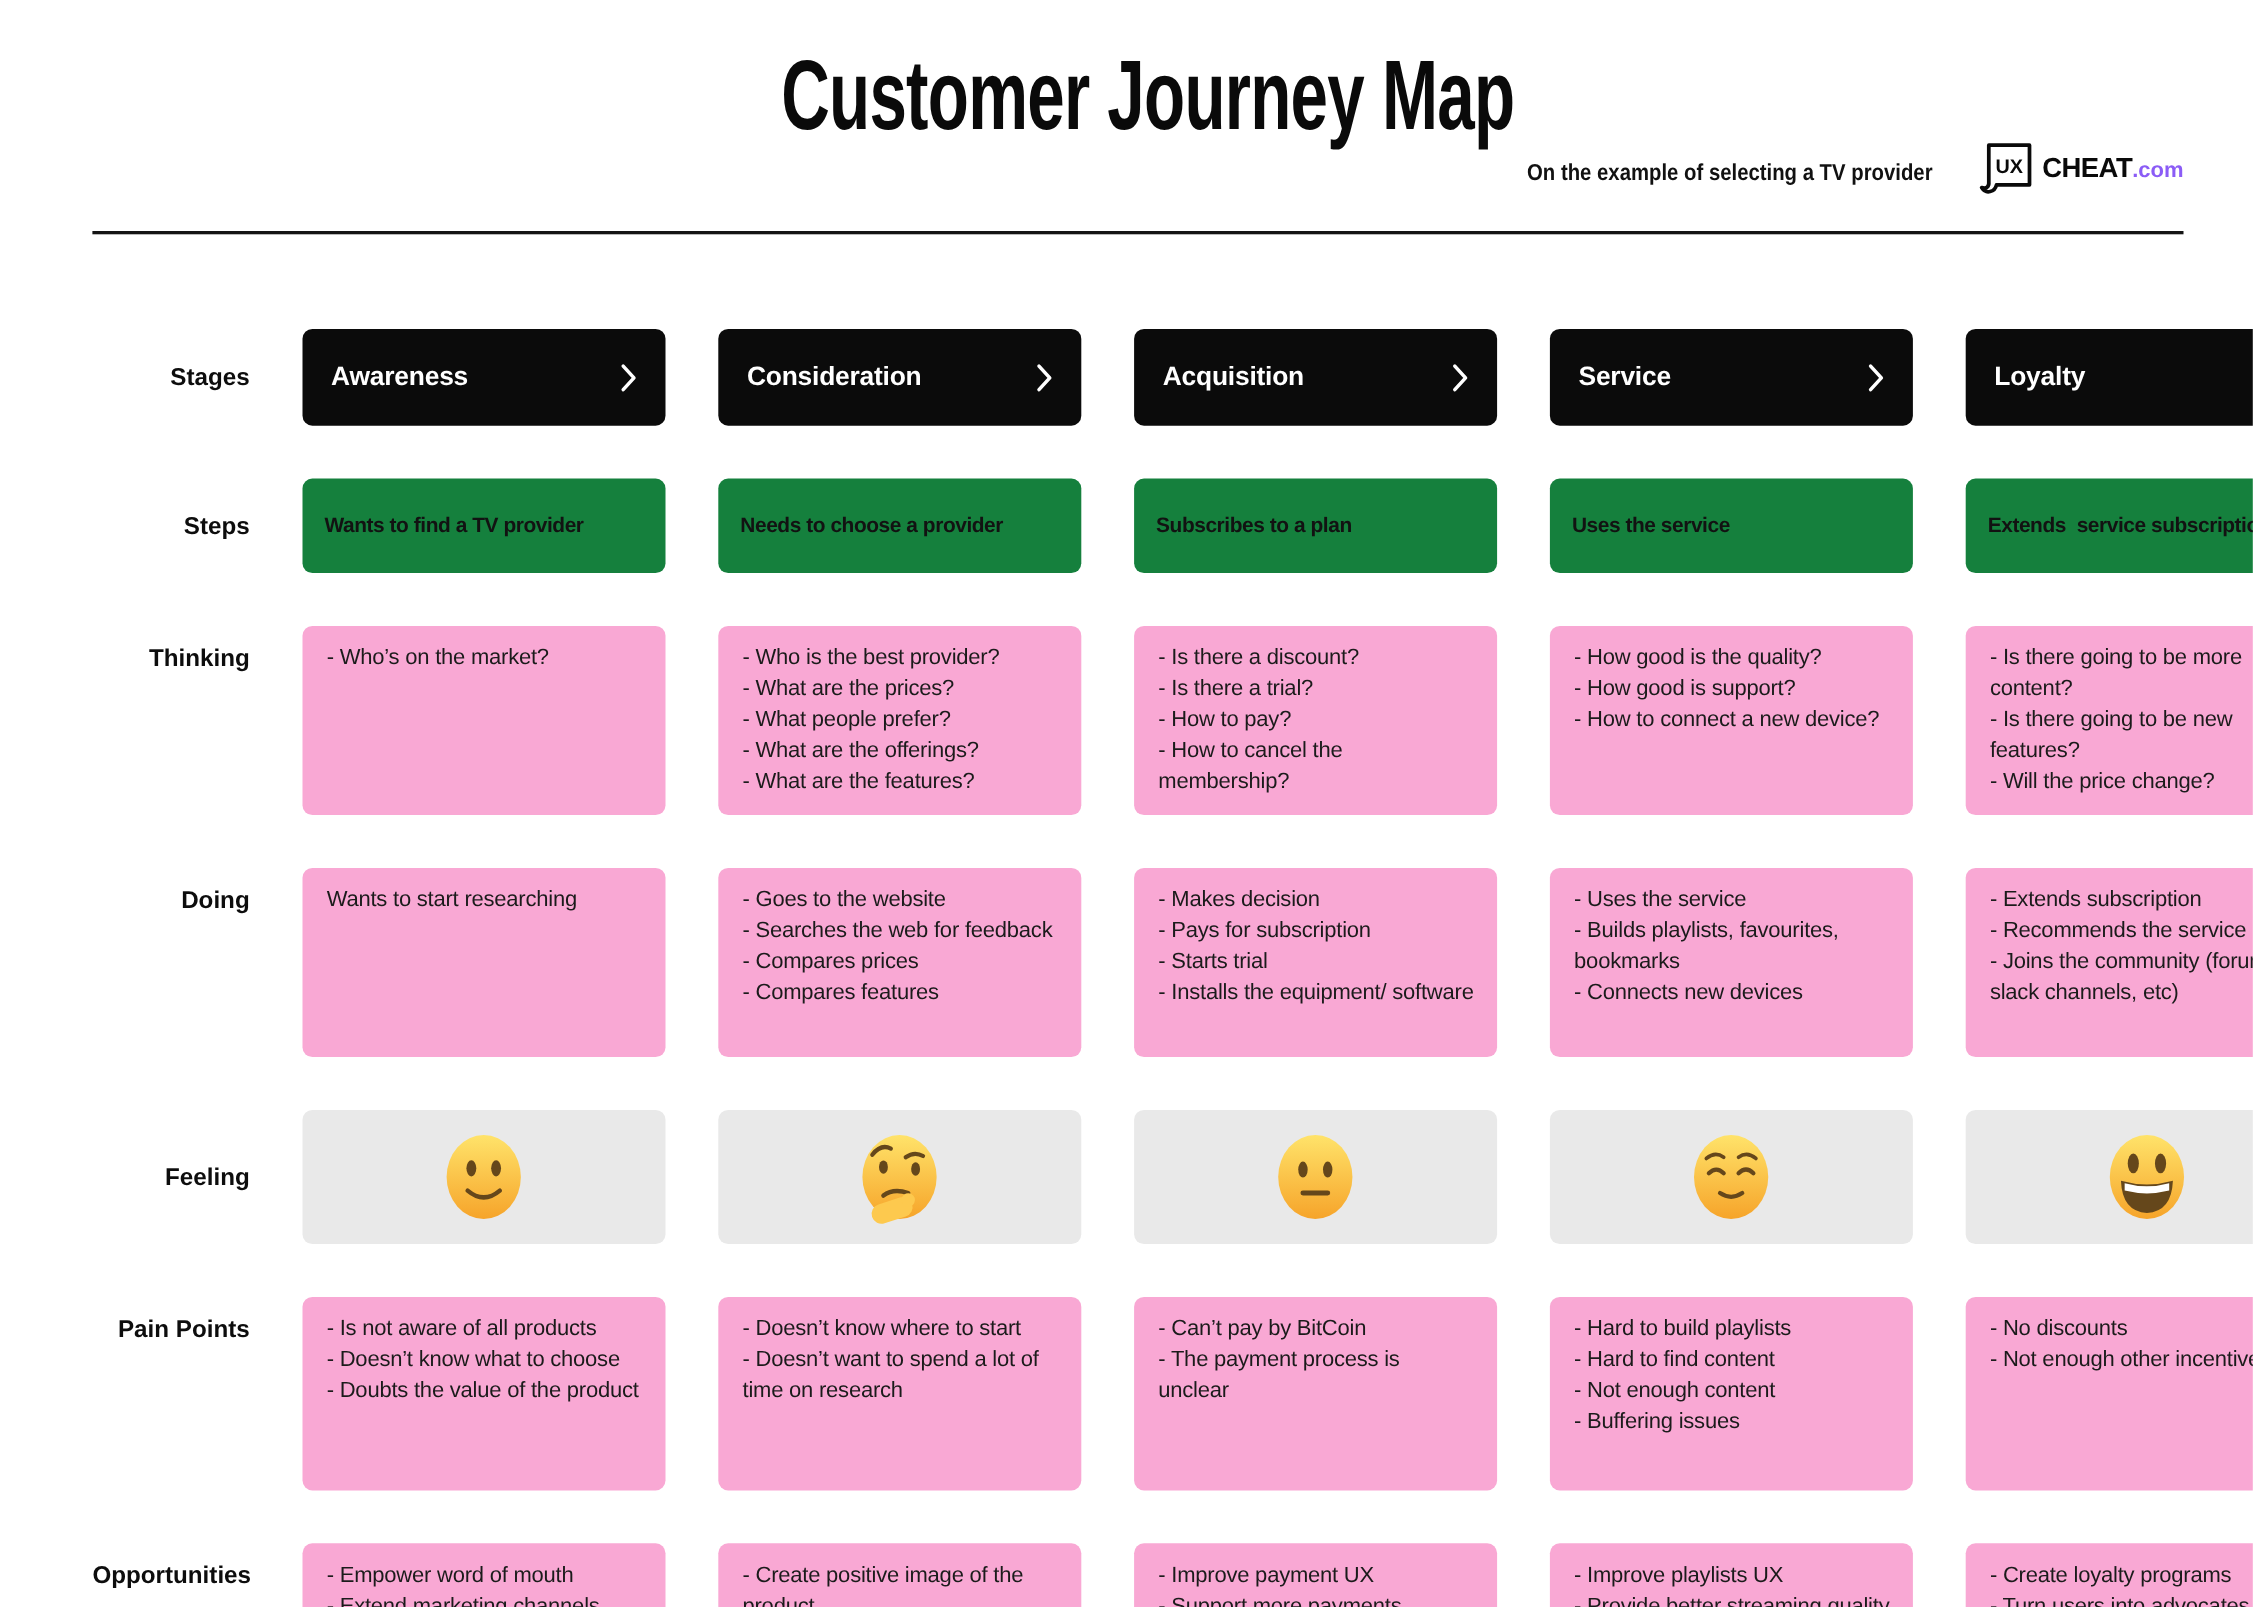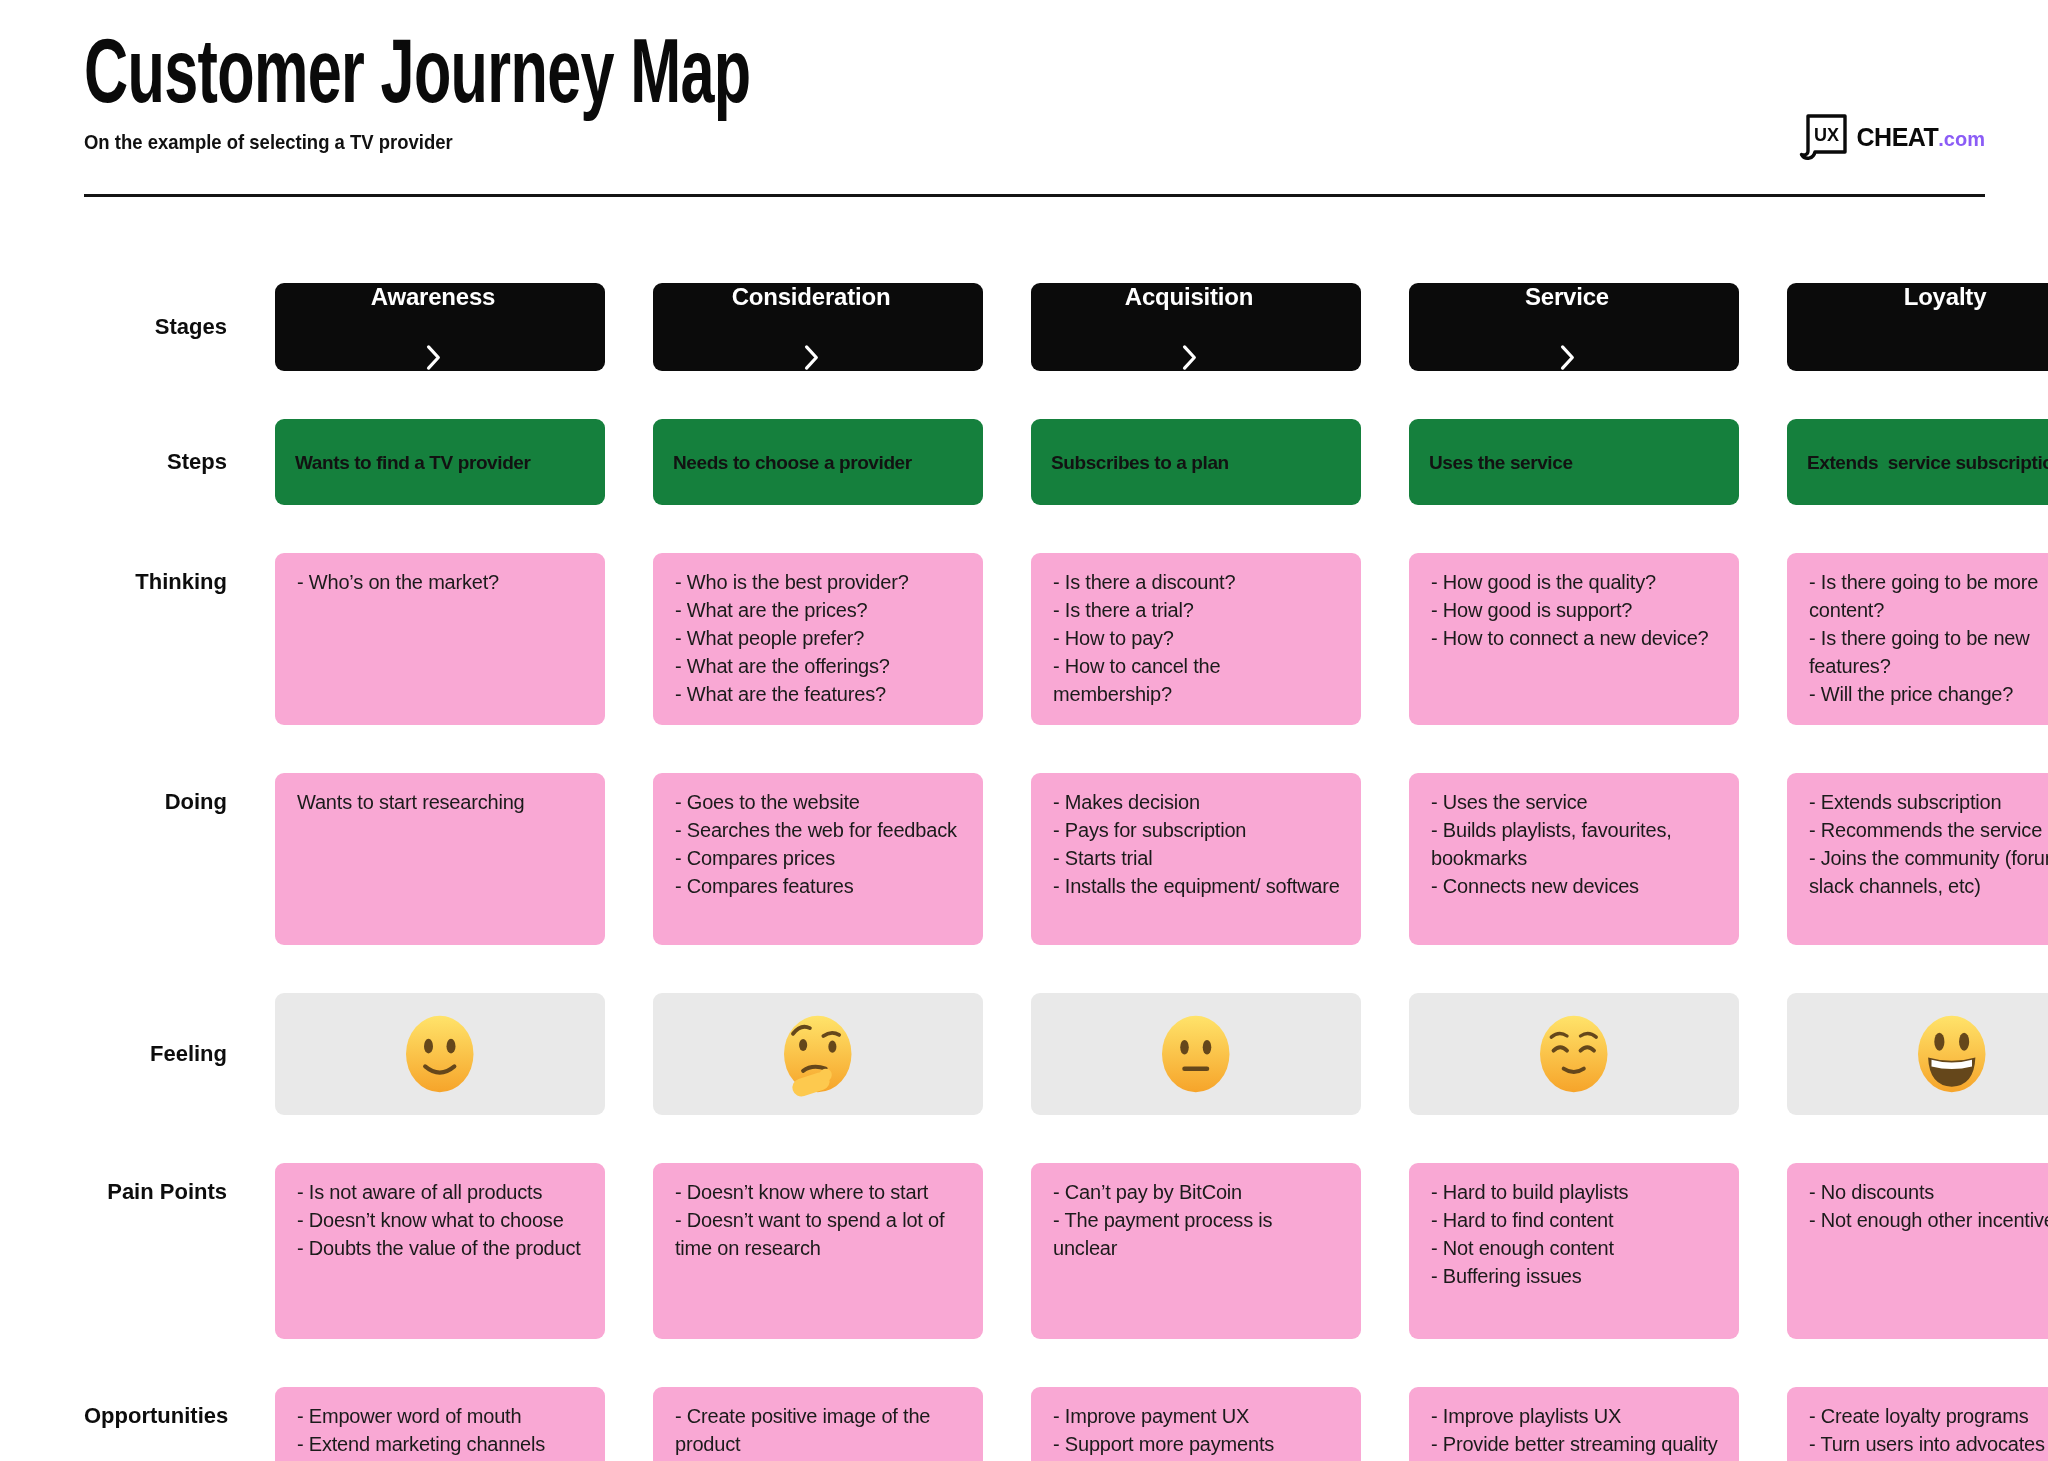--- a/index.html
+++ b/index.html
@@ -7,23 +7,24 @@
   body {
     width: 2048px; height: 1461px;
     font-family: "Liberation Sans", "DejaVu Sans", sans-serif;
     color: #1b1b1b;
     overflow: hidden;
     position: relative;
   }
   
   .header {
     position: relative;
-    margin: 0 63px 0 84px;
+    margin: 16px 63px 0 84px;
     height: 197px;
     border-bottom: 3px solid #141414;
+    text-align: right;
   }
   .title {
     padding-top: 26px;
     font-size: 90px;
     font-weight: 800;
     letter-spacing: -1px;
     line-height: 1.0;
     color: #0a0a0a;
     transform: scaleX(0.68);
     transform-origin: left top;
@@ -68,25 +69,24 @@
     line-height: 28px;
   }
   .row-label.center { align-self: center; padding-top: 0; }
   .cell { border-radius: 9px; }
   .stage {
     background: #0b0b0b;
     color: #ffffff;
     display: flex;
     align-items: center;
     justify-content: space-between;
-    padding: 0 26px 0 12px;
+    padding: 0 26px 0 26px;
     font-size: 24px;
     font-weight: 700;
     letter-spacing: -0.2px;
-    flex-direction: column;
   }
   .chev { width: 16px; height: 27px; flex: 0 0 auto; }
   .chev polyline {
     fill: none; stroke: #ffffff; stroke-width: 3.6;
     stroke-linecap: round; stroke-linejoin: round;
   }
   .step {
     background: #15803d;
     display: flex;
     align-items: center;

